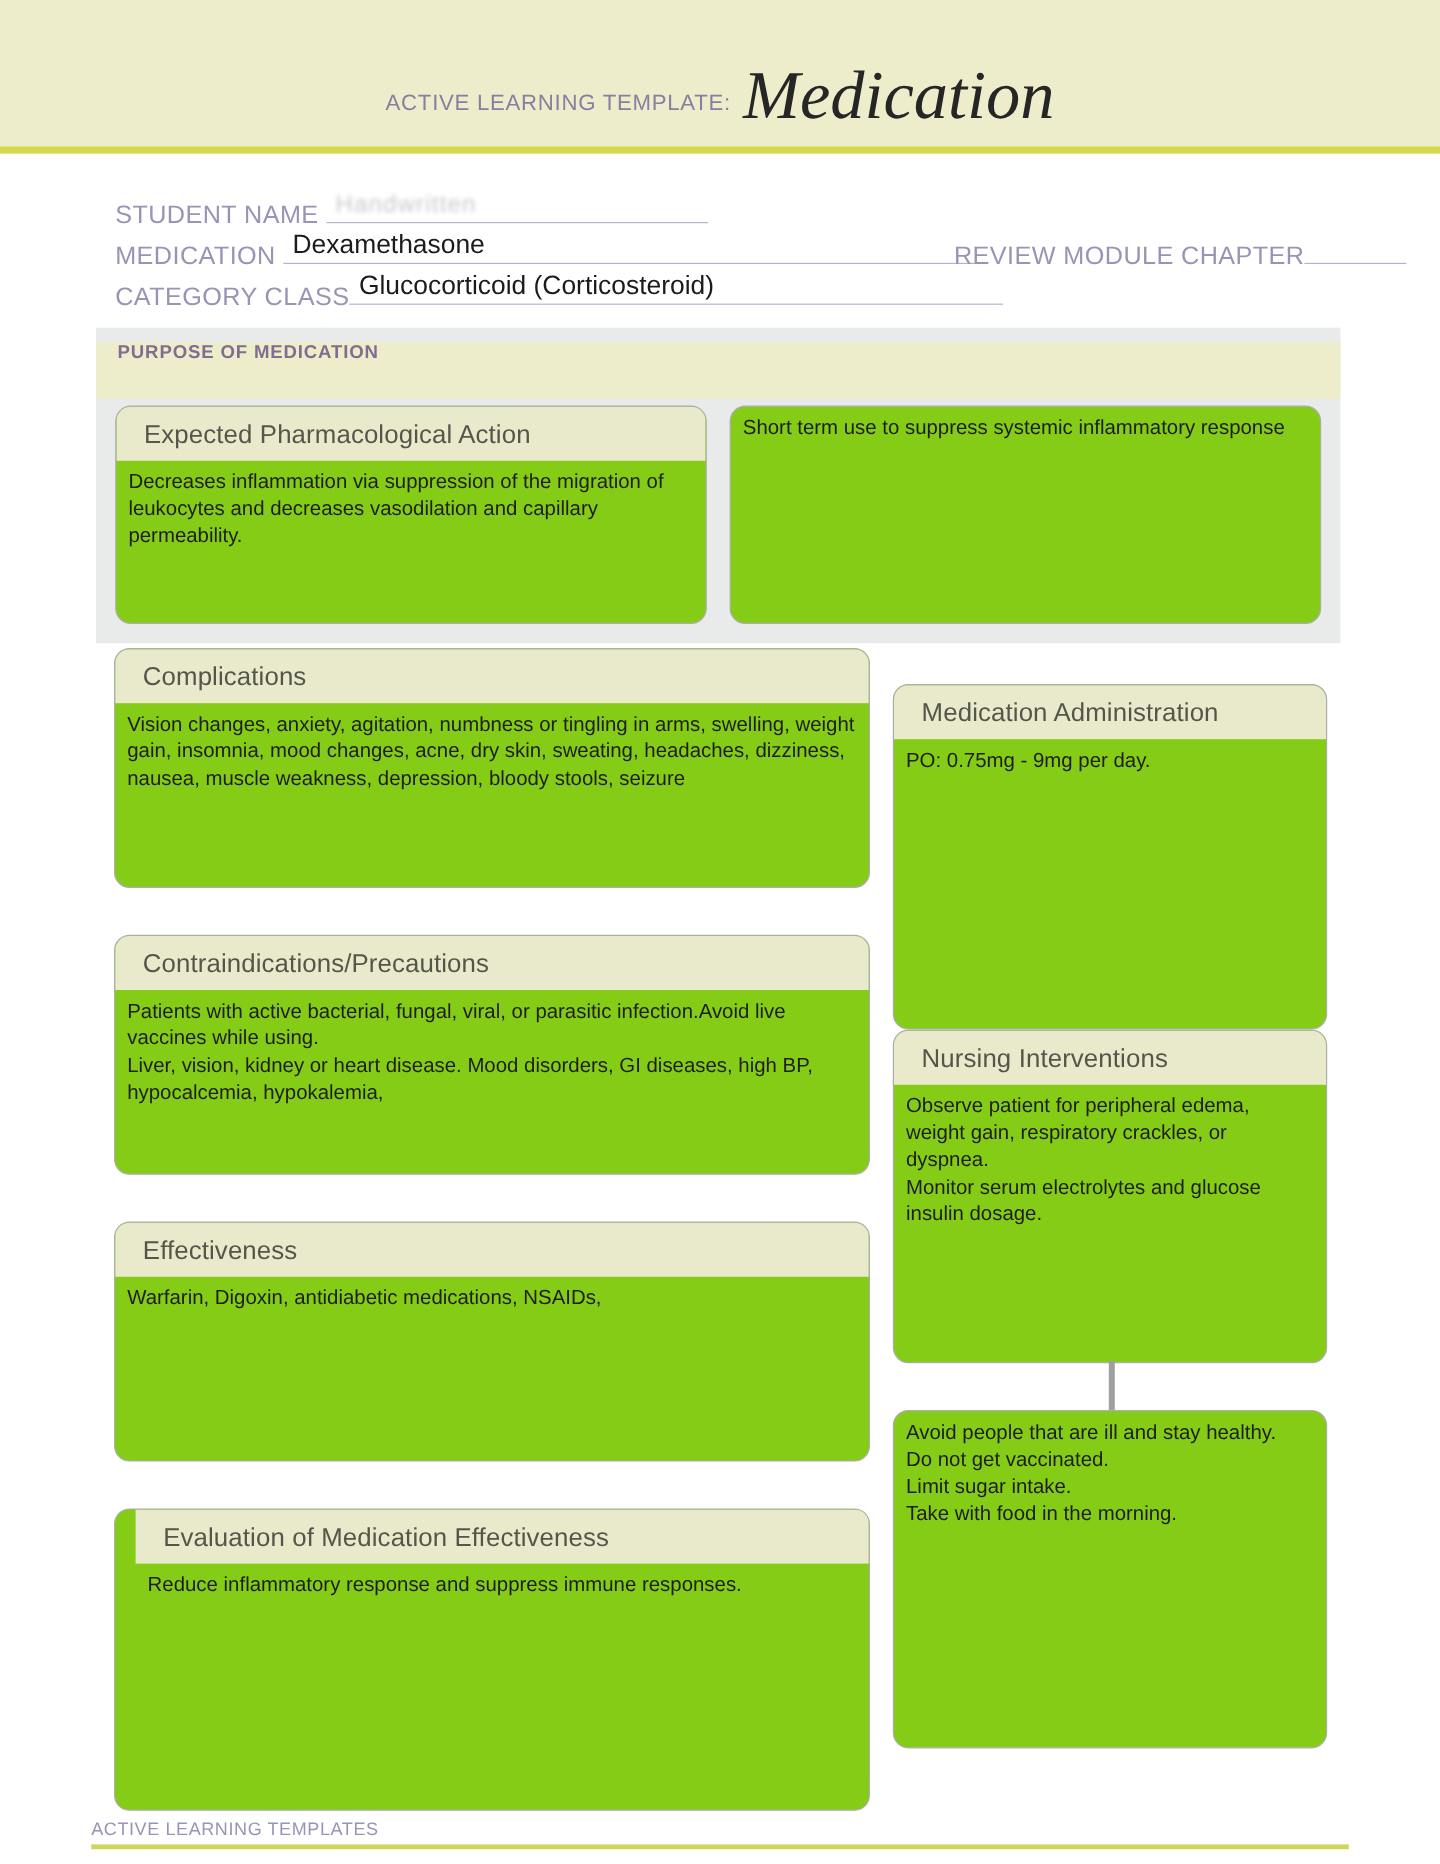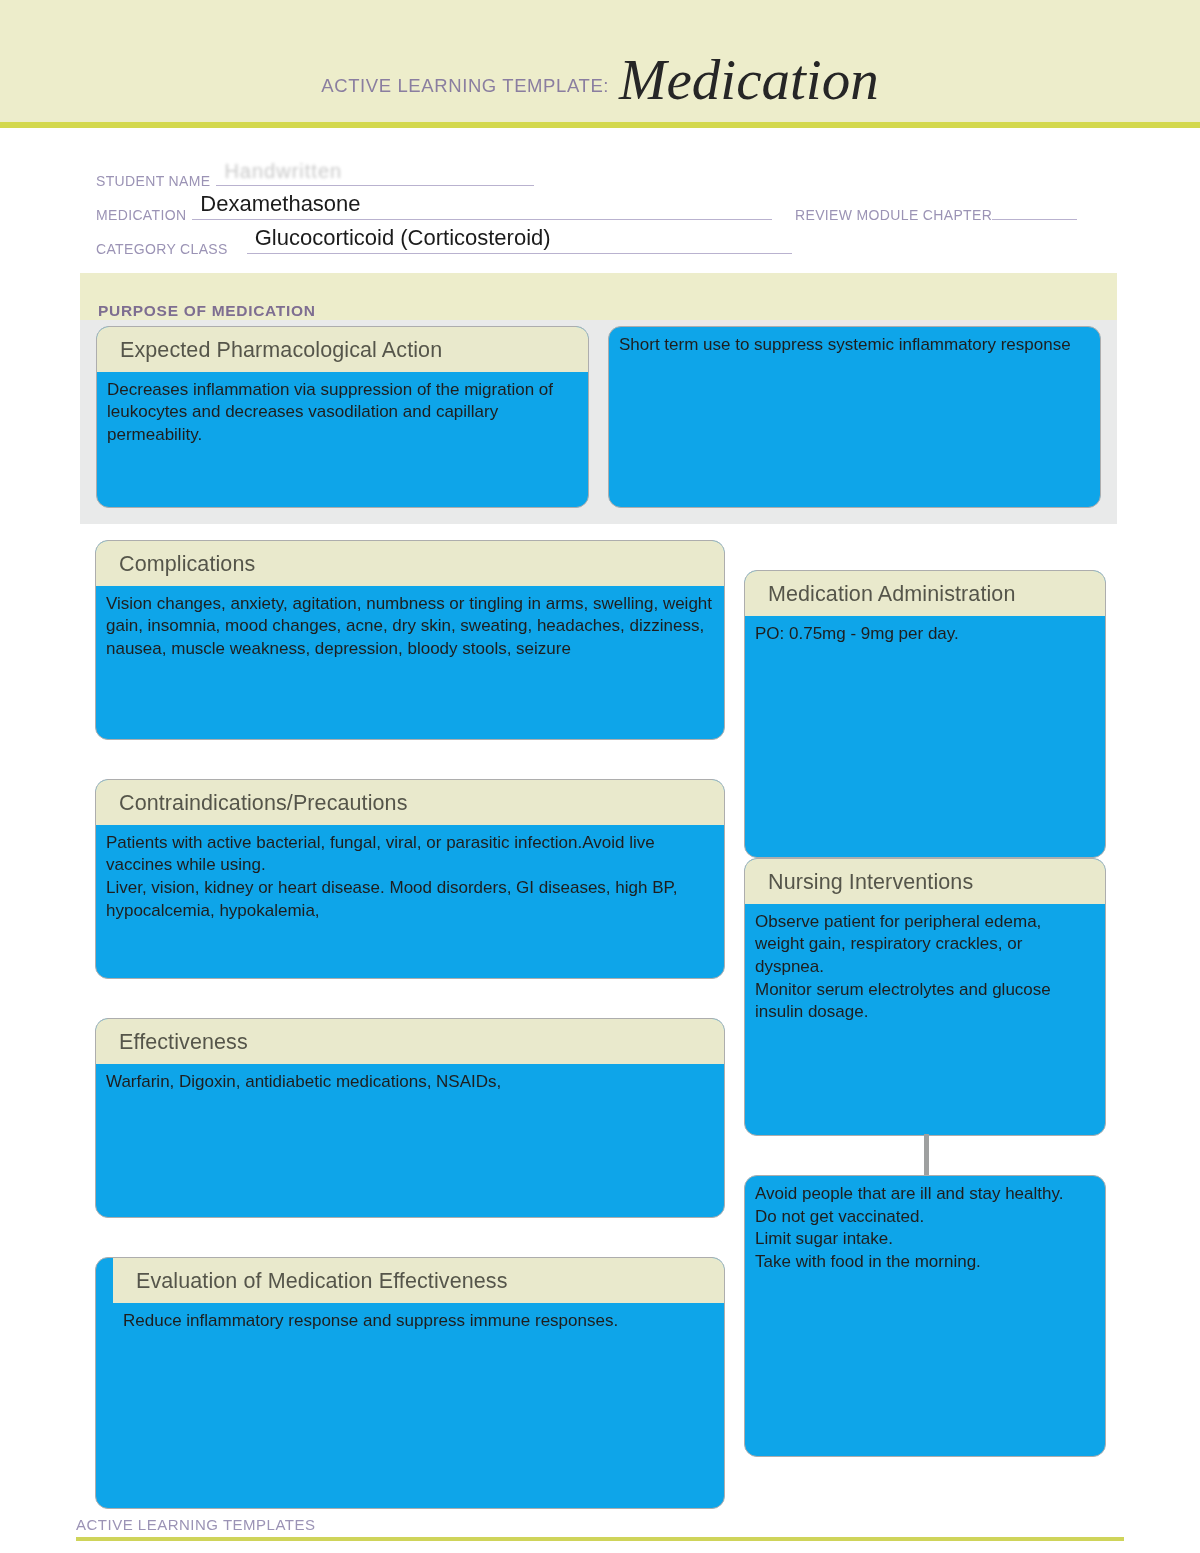--- a/index.html
+++ b/index.html
@@ -67,21 +67,21 @@
     position: absolute;
     left: 0; top: 128px;
     width: 1200px;
   }
   .field-row {
     position: absolute;
     display: flex;
     align-items: baseline;
   }
   .field-label {
-    font-size: 14px;
+    font-size: 21px;
     letter-spacing: 0.35px;
     color: #9B93B5;
     white-space: nowrap;
     font-weight: 400;
   }
   .field-rule {
     border-bottom: 1.4px solid #B9B2CF;
     position: relative;
     height: 20px;
   }
@@ -101,58 +101,59 @@
     letter-spacing: 1px;
     font-size: 20px;
   }
 
   
   #row-student { left: 96px; top: 38px; }
   #row-student .field-rule { width: 318px; }
   #row-med     { left: 96px; top: 72px; }
   #row-med .field-rule { width: 580px; }
   #row-cat     { left: 96px; top: 106px; }
-  #row-cat .field-rule { width: 545px; margin-left: 19px; }
+  #row-cat .field-rule { width: 545px; }
   #row-rmc     { left: 795px; top: 72px; }
   #row-rmc .field-rule { width: 85px; }
 
   .field-label-sp { margin-right: 6px; }
 
   
   .purpose-wrap {
     position: absolute;
     left: 80px; top: 273px;
     width: 1037px;
     background: #E9EAEA;
   }
   .purpose-band {
     background: #EDEDCB;
     height: 47px;
     display: flex;
-    align-items: flex-end;
+    align-items: flex-start;
     padding-left: 18px;
+    margin-top: 12px;
   }
   .purpose-band-label {
     font-size: 15.5px;
     font-weight: bold;
     letter-spacing: 0.7px;
     color: #7E6E91;
   }
   .purpose-boxes {
     display: flex;
     gap: 19px;
     padding: 6px 16px 16px 16px;
   }
   .purpose-boxes > .box { flex: 1 1 0; }
 
   
   .box {
     border: 1.6px solid #ADADAD;
     border-radius: 13px;
-    background: #0ea5e9;
+    background: #84cc16;
     overflow: hidden;
     position: relative;
   }
   .box-head {
     background: #E9E9CC;
     padding: 11px 0 9px 23px;
     font-size: 21.5px;
     color: #55554A;
     font-weight: 400;
     letter-spacing: 0.1px;

